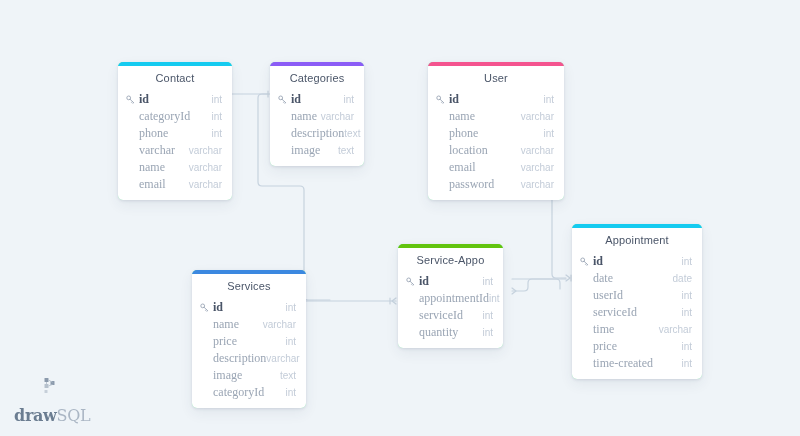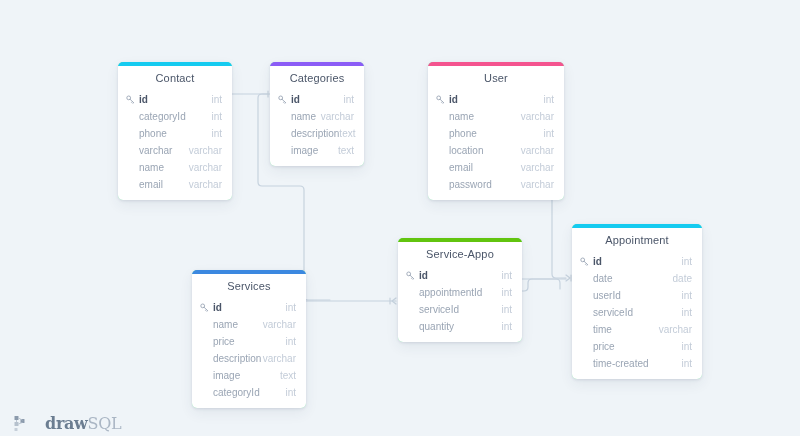--- a/index.html
+++ b/index.html
@@ -65,46 +65,48 @@
     flex: 0 0 10px;
     display: flex;
     align-items: center;
     justify-content: flex-start;
   }
   .key-icon {
     display: block;
   }
   .col-name {
     flex: 1 1 auto;
-    font-size: 10px;
+    font-size: 12px;
     color: #9aa5b4;
     white-space: nowrap;
     padding-left: 3px;
+    font-family: Liberation Serif, serif;
   }
   .col-row.pk .col-name {
     color: #4a5568;
     font-weight: bold;
   }
   .col-type {
     flex: 0 0 auto;
     font-size: 10px;
     color: #c3ccd8;
     white-space: nowrap;
     text-align: right;
   }
 
   
   #logo {
     position: absolute;
     left: 14px;
-    bottom: 4px;
+    bottom: 12px;
     display: flex;
     align-items: center;
     gap: 14px;
     z-index: 6;
+    flex-direction: column;
   }
   #logo .mark {
     display: block;
   }
   #logo .wordmark {
     font-family: "DejaVu Serif", serif;
     font-size: 16px;
     letter-spacing: -0.3px;
     line-height: 1;
   }
@@ -304,21 +306,21 @@
             <span class="col-name">price</span>
             <span class="col-type">int</span>
           </div>
           <div class="col-row">
             <span class="key-slot"></span>
             <span class="col-name">time-created</span>
             <span class="col-type">int</span>
           </div>
         </div>
       </div>
-      <div class="table-card" style="left: 398px; top: 238px; width: 124px;">
+      <div class="table-card" style="left: 398px; top: 244px; width: 105px;">
         <div class="accent-bar" style="background: rgb(98, 196, 15);"></div>
         <div class="table-title">Service-Appo</div>
         <div class="cols">
           <div class="col-row pk">
             <span class="key-slot">
               <svg class="key-icon" width="9" height="9" viewBox="0 0 10 10" xmlns="http://www.w3.org/2000/svg">
                 <circle cx="3" cy="3.2" r="2.1" fill="none" stroke="#9aa5b4" stroke-width="1"></circle>
                 <path d="M4.5 4.7 L8.4 8.6 M7.1 7.3 L6.2 8.2 M8.4 8.6 L7.6 9.3" stroke="#9aa5b4" stroke-width="1" fill="none" stroke-linecap="round"></path>
               </svg>
             </span>

